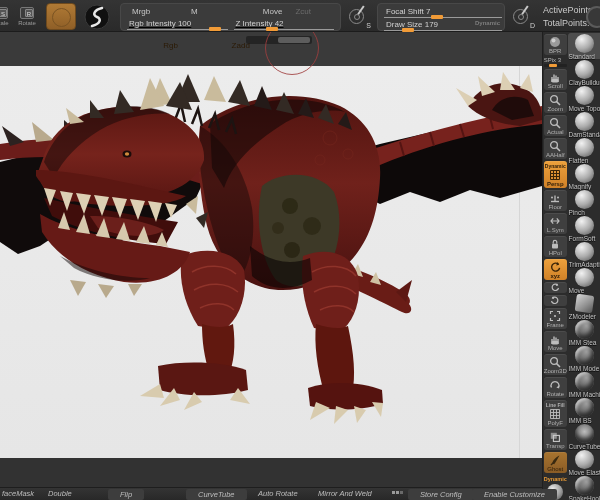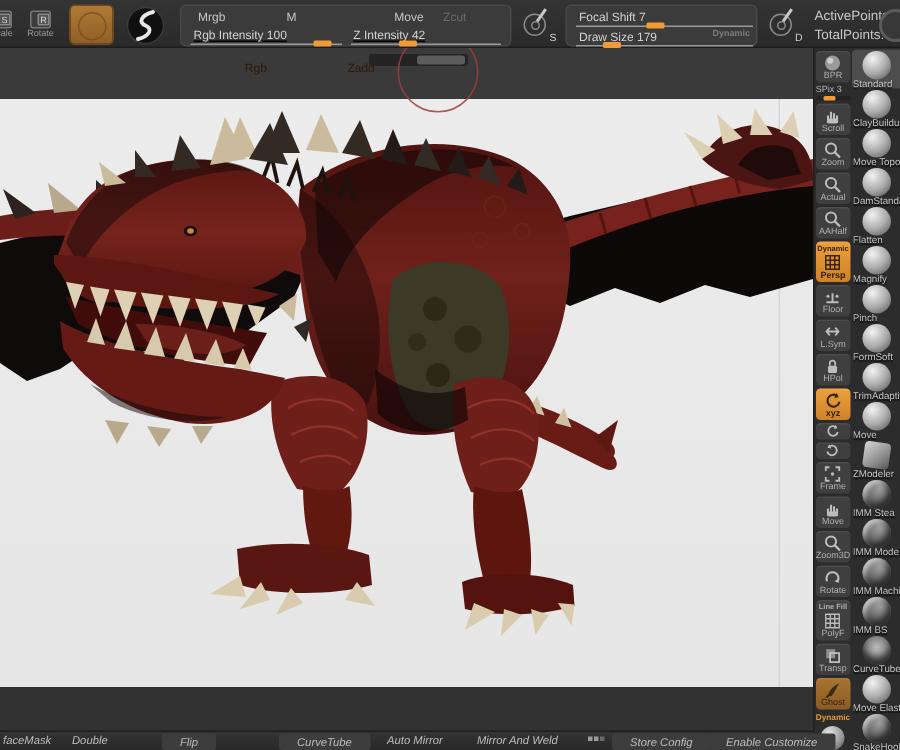--- a/index.html
+++ b/index.html
@@ -496,18 +496,18 @@
   <div id="bottombar">
     <div id="bb-dots">
         <i></i>
         <i></i>
         <i></i>
       </div>
   <div class="bb-item" style="left: 2px;">faceMask</div>
       <div class="bb-item" style="left: 48px;">Double</div>
       <div class="bb-item boxed" style="left: 108px;">Flip</div>
       <div class="bb-item boxed" style="left: 186px;">CurveTube</div>
-      <div class="bb-item" style="left: 258px;">Auto Mirror</div>
+      <div class="bb-item" style="left: 258px;">Auto Rotate</div>
       <div class="bb-item" style="left: 318px;">Mirror And Weld</div>
       <div class="bb-item boxed" style="left: 408px;">Store Config</div>
       <div class="bb-item boxed" style="left: 472px;">Enable Customize</div>
     </div>
 </div>
 
 </body></html>

